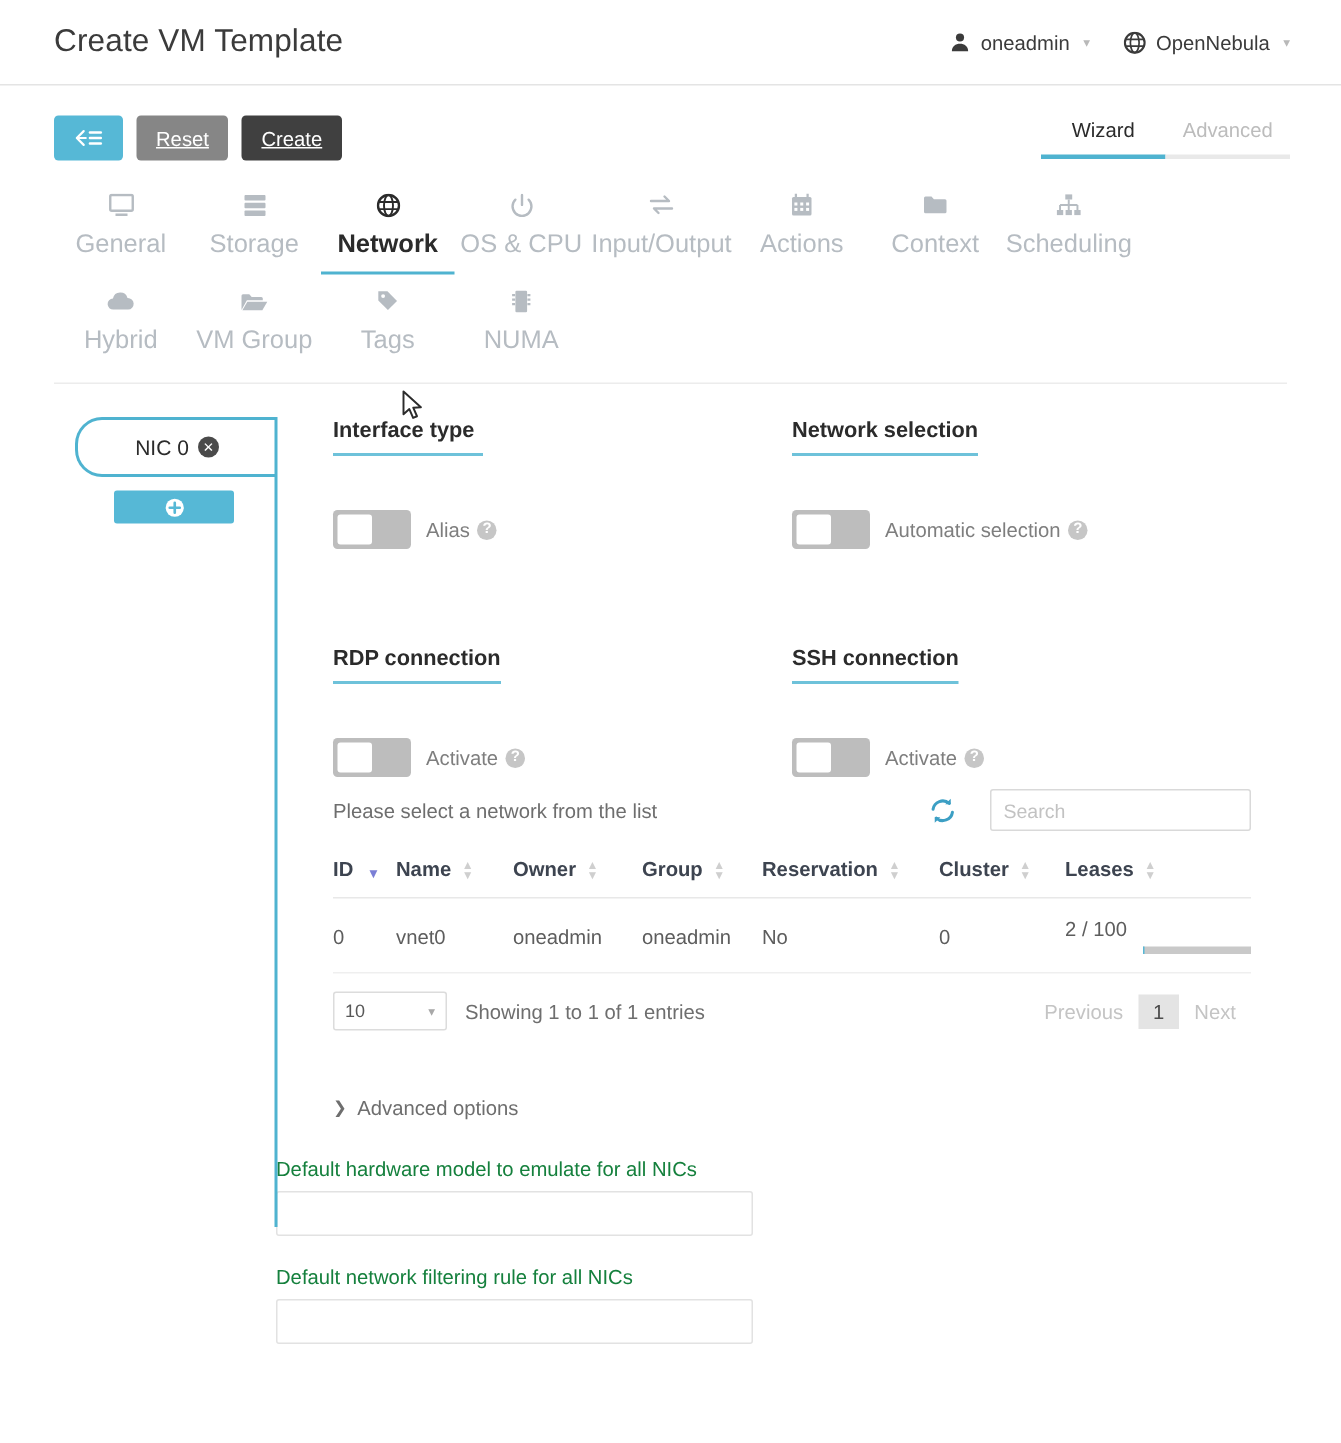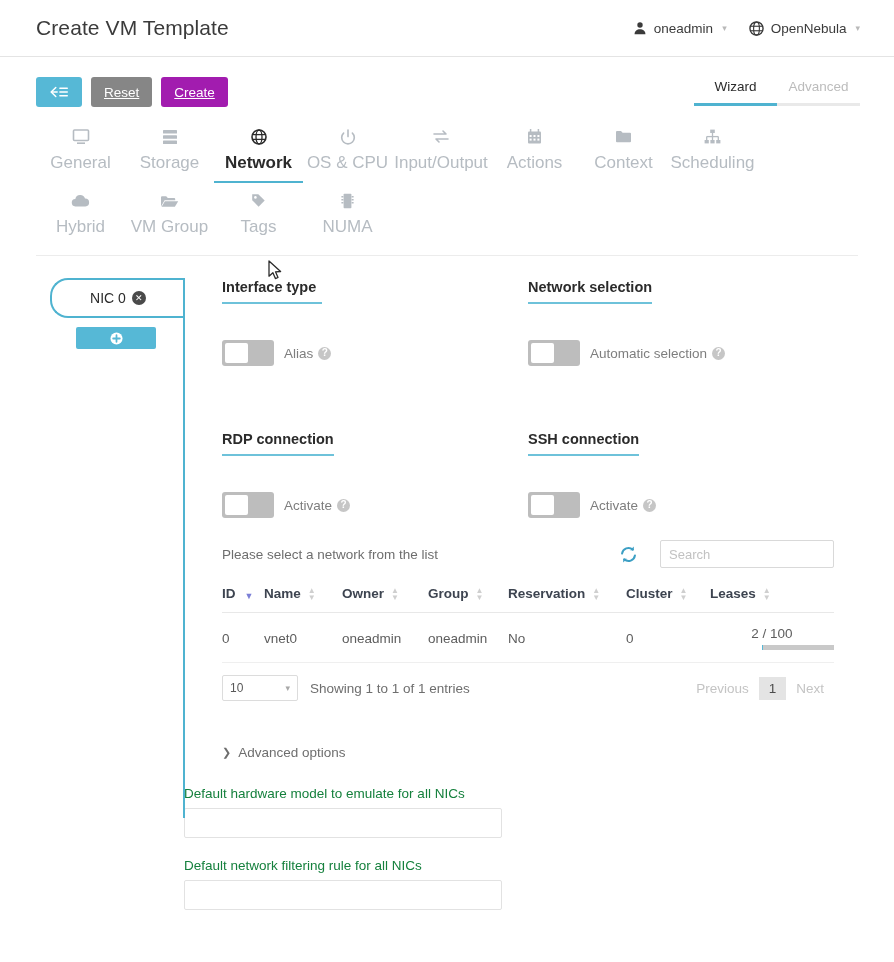--- a/index.html
+++ b/index.html
@@ -39,21 +39,21 @@
   .btn {
     border: 0; outline: 0; cursor: pointer;
     height: 30px; padding: 0 13px;
     font-size: 13.5px; color: #fff;
     font-family: "Liberation Sans", sans-serif;
     border-radius: 3px;
     display: inline-flex; align-items: center; justify-content: center; text-decoration: underline;
   }
   .btn-back { background: #56b8d6; width: 46px; padding: 0; margin-right: 9px; }
   .btn-reset { background: #868686; margin-right: 9px; }
-  .btn-create { background: #a21caf; }
+  .btn-create { background: #404040; }
 
   .mode-tabs { margin-left: auto; display: flex; }
   .mode-tab {
     width: 83px; text-align: center; font-size: 13.5px;
     padding-bottom: 9px; cursor: pointer;
     border-bottom: 3px solid #e9e9e9; color: #bcbcbc;
   }
   .mode-tab.active { color: #2b2b2b; font-weight: normal; border-bottom-color: #4fb3d0; }
 
   
@@ -123,21 +123,21 @@
   .help-ic {
     width: 13px; height: 13px; border-radius: 50%;
     background: #c6c6c6; color: #fff; font-size: 10px; font-weight: bold;
     display: inline-flex; align-items: center; justify-content: center;
     cursor: pointer; line-height: 1;
   }
 
   .block-gap-1 { height: 64px; }
 
   
-  .tbl-top { display: flex; align-items: center; margin-top: 22px; }
+  .tbl-top { display: flex; align-items: center; margin-top: 8px; }
   .tbl-hint { font-size: 13.5px; color: #6e6e6e; }
   .refresh-ic { margin-left: auto; margin-right: 22px; color: #3c9fc4; cursor: pointer; display: flex; }
   .search-box {
     width: 174px; height: 28px; border: 1px solid #d9d9d9; border-radius: 2px;
     padding: 0 8px; font-size: 13px; color: #555; outline: none;
     font-family: "Liberation Sans", sans-serif; background: #fff;
   }
   .search-box::placeholder { color: #c2c2c2; }
 
   table.nettbl { width: 100%; border-collapse: collapse; margin-top: 18px; font-size: 13.5px; }
@@ -149,21 +149,21 @@
   table.nettbl td { padding: 13px 0 12px 0; color: #5d5d5d; border-bottom: 1px solid #efefef; }
   .sort { display: inline-flex; flex-direction: column; line-height: 0; margin-left: 3px; }
   .sort i { font-style: normal; font-size: 8px; color: #cfcfcf; line-height: 7px; }
   .sort-desc { color: #7b7fd6; font-size: 9px; margin-left: 5px; }
   .col-id { width: 42px; }
   .col-name { width: 78px; }
   .col-owner { width: 86px; }
   .col-group { width: 80px; }
   .col-res { width: 118px; }
   .col-cluster { width: 84px; }
-  .leases-cell { text-align: center; padding-right: 0; margin-top: 29px; }
+  .leases-cell { text-align: left; padding-right: 0; margin-top: 29px; }
   .leases-val { font-size: 13.5px; color: #5d5d5d; }
   .leases-bar { width: 72px; height: 5px; background: #c9c9c9; margin-left: auto; margin-top: 4px; }
   .leases-bar span { display: block; height: 5px; background: #56b8d6; }
 
   .tbl-foot { display: flex; align-items: center; margin-top: 12px; }
   .per-page {
     width: 76px; height: 26px; border: 1px solid #dcdcdc; border-radius: 2px;
     display: flex; align-items: center; padding: 0 7px; font-size: 12px; color: #585858;
     background: #fff; cursor: pointer;
   }

